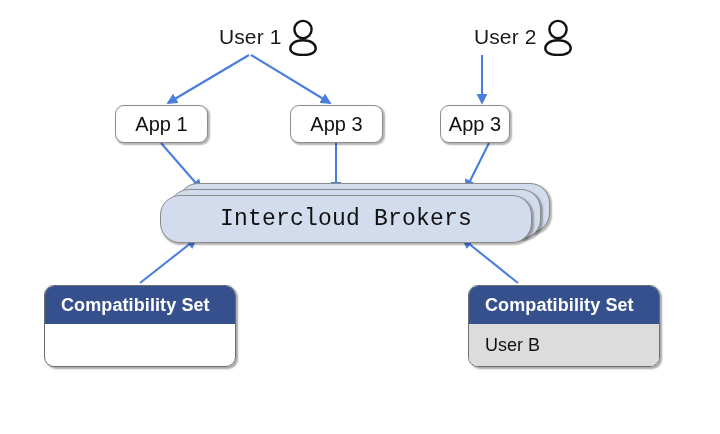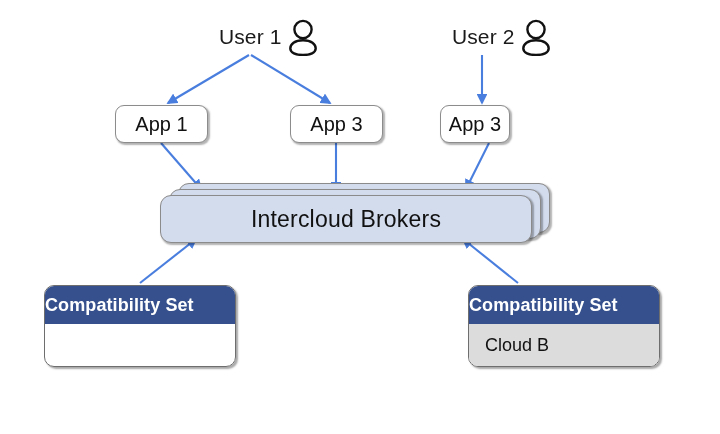--- a/index.html
+++ b/index.html
@@ -61,22 +61,23 @@
 
   
   .stack {
     position: absolute;
   }
   .stack-layer {
     position: absolute;
     box-sizing: border-box;
     background: #d3dced;
     border: 1.6px solid #8b8b8b;
-    border-radius: 11px;
+    border-radius: 20px;
     box-shadow: 1.5px 1.5px 1.6px rgba(0,0,0,.30);
+    font-family: Liberation Mono, monospace;
   }
   .stack-front {
     display: flex;
     align-items: center;
     justify-content: center;
     font-size: 23px;
     color: #111111;
     letter-spacing: .2px;
   }
 
@@ -91,20 +92,21 @@
   }
   .cset-head {
     box-sizing: border-box;
     height: 38px;
     background: #35508c;
     color: #ffffff;
     font-size: 18px;
     font-weight: bold;
     display: flex;
     align-items: center;
+    padding-left: 16px;
     letter-spacing: .1px;
   }
   .cset-body {
     box-sizing: border-box;
     height: 43px;
     background: #dcdcdc;
     color: #111111;
     font-size: 18px;
     display: flex;
     align-items: center;
@@ -140,21 +142,21 @@
   </svg>
 
   <div class="actor" style="left:176px; top:18px;">
     <span class="actor-label">User 1</span>
     <svg class="actor-glyph" width="32" height="38" viewBox="0 0 32 38">
       <circle cx="16" cy="11.5" r="8.6" fill="#ffffff" stroke="#111111" stroke-width="2.4"></circle>
       <path d="M 16 22.2 C 7.6 22.2 3.3 26.4 3.3 30.6 C 3.3 34.6 8.7 37 16 37 C 23.3 37 28.7 34.6 28.7 30.6 C 28.7 26.4 24.4 22.2 16 22.2 Z" fill="#ffffff" stroke="#111111" stroke-width="2.4" stroke-linejoin="round"></path>
     </svg>
   </div>
 
-  <div class="actor" style="left:409px; top:18px;">
+  <div class="actor" style="left:431px; top:18px;">
     <span class="actor-label">User 2</span>
     <svg class="actor-glyph" width="32" height="38" viewBox="0 0 32 38">
       <circle cx="16" cy="11.5" r="8.6" fill="#ffffff" stroke="#111111" stroke-width="2.4"></circle>
       <path d="M 16 22.2 C 7.6 22.2 3.3 26.4 3.3 30.6 C 3.3 34.6 8.7 37 16 37 C 23.3 37 28.7 34.6 28.7 30.6 C 28.7 26.4 24.4 22.2 16 22.2 Z" fill="#ffffff" stroke="#111111" stroke-width="2.4" stroke-linejoin="round"></path>
     </svg>
   </div>
 
   <div class="app-node" style="left:115px; top:105px; width:93px; height:38px;">
     <span>App 1</span>
   </div>
@@ -177,17 +179,17 @@
     <div class="cset-head">
       <span>Compatibility Set</span>
     </div>
   </div>
 
   <div class="cset" style="left:468px; top:285px; width:192px; height:82px;">
     <div class="cset-head">
       <span>Compatibility Set</span>
     </div>
     <div class="cset-body">
-      <span>Cloud B</span>
+      <span>User B</span>
     </div>
   </div>
 
 </div>
 
 </body></html>

